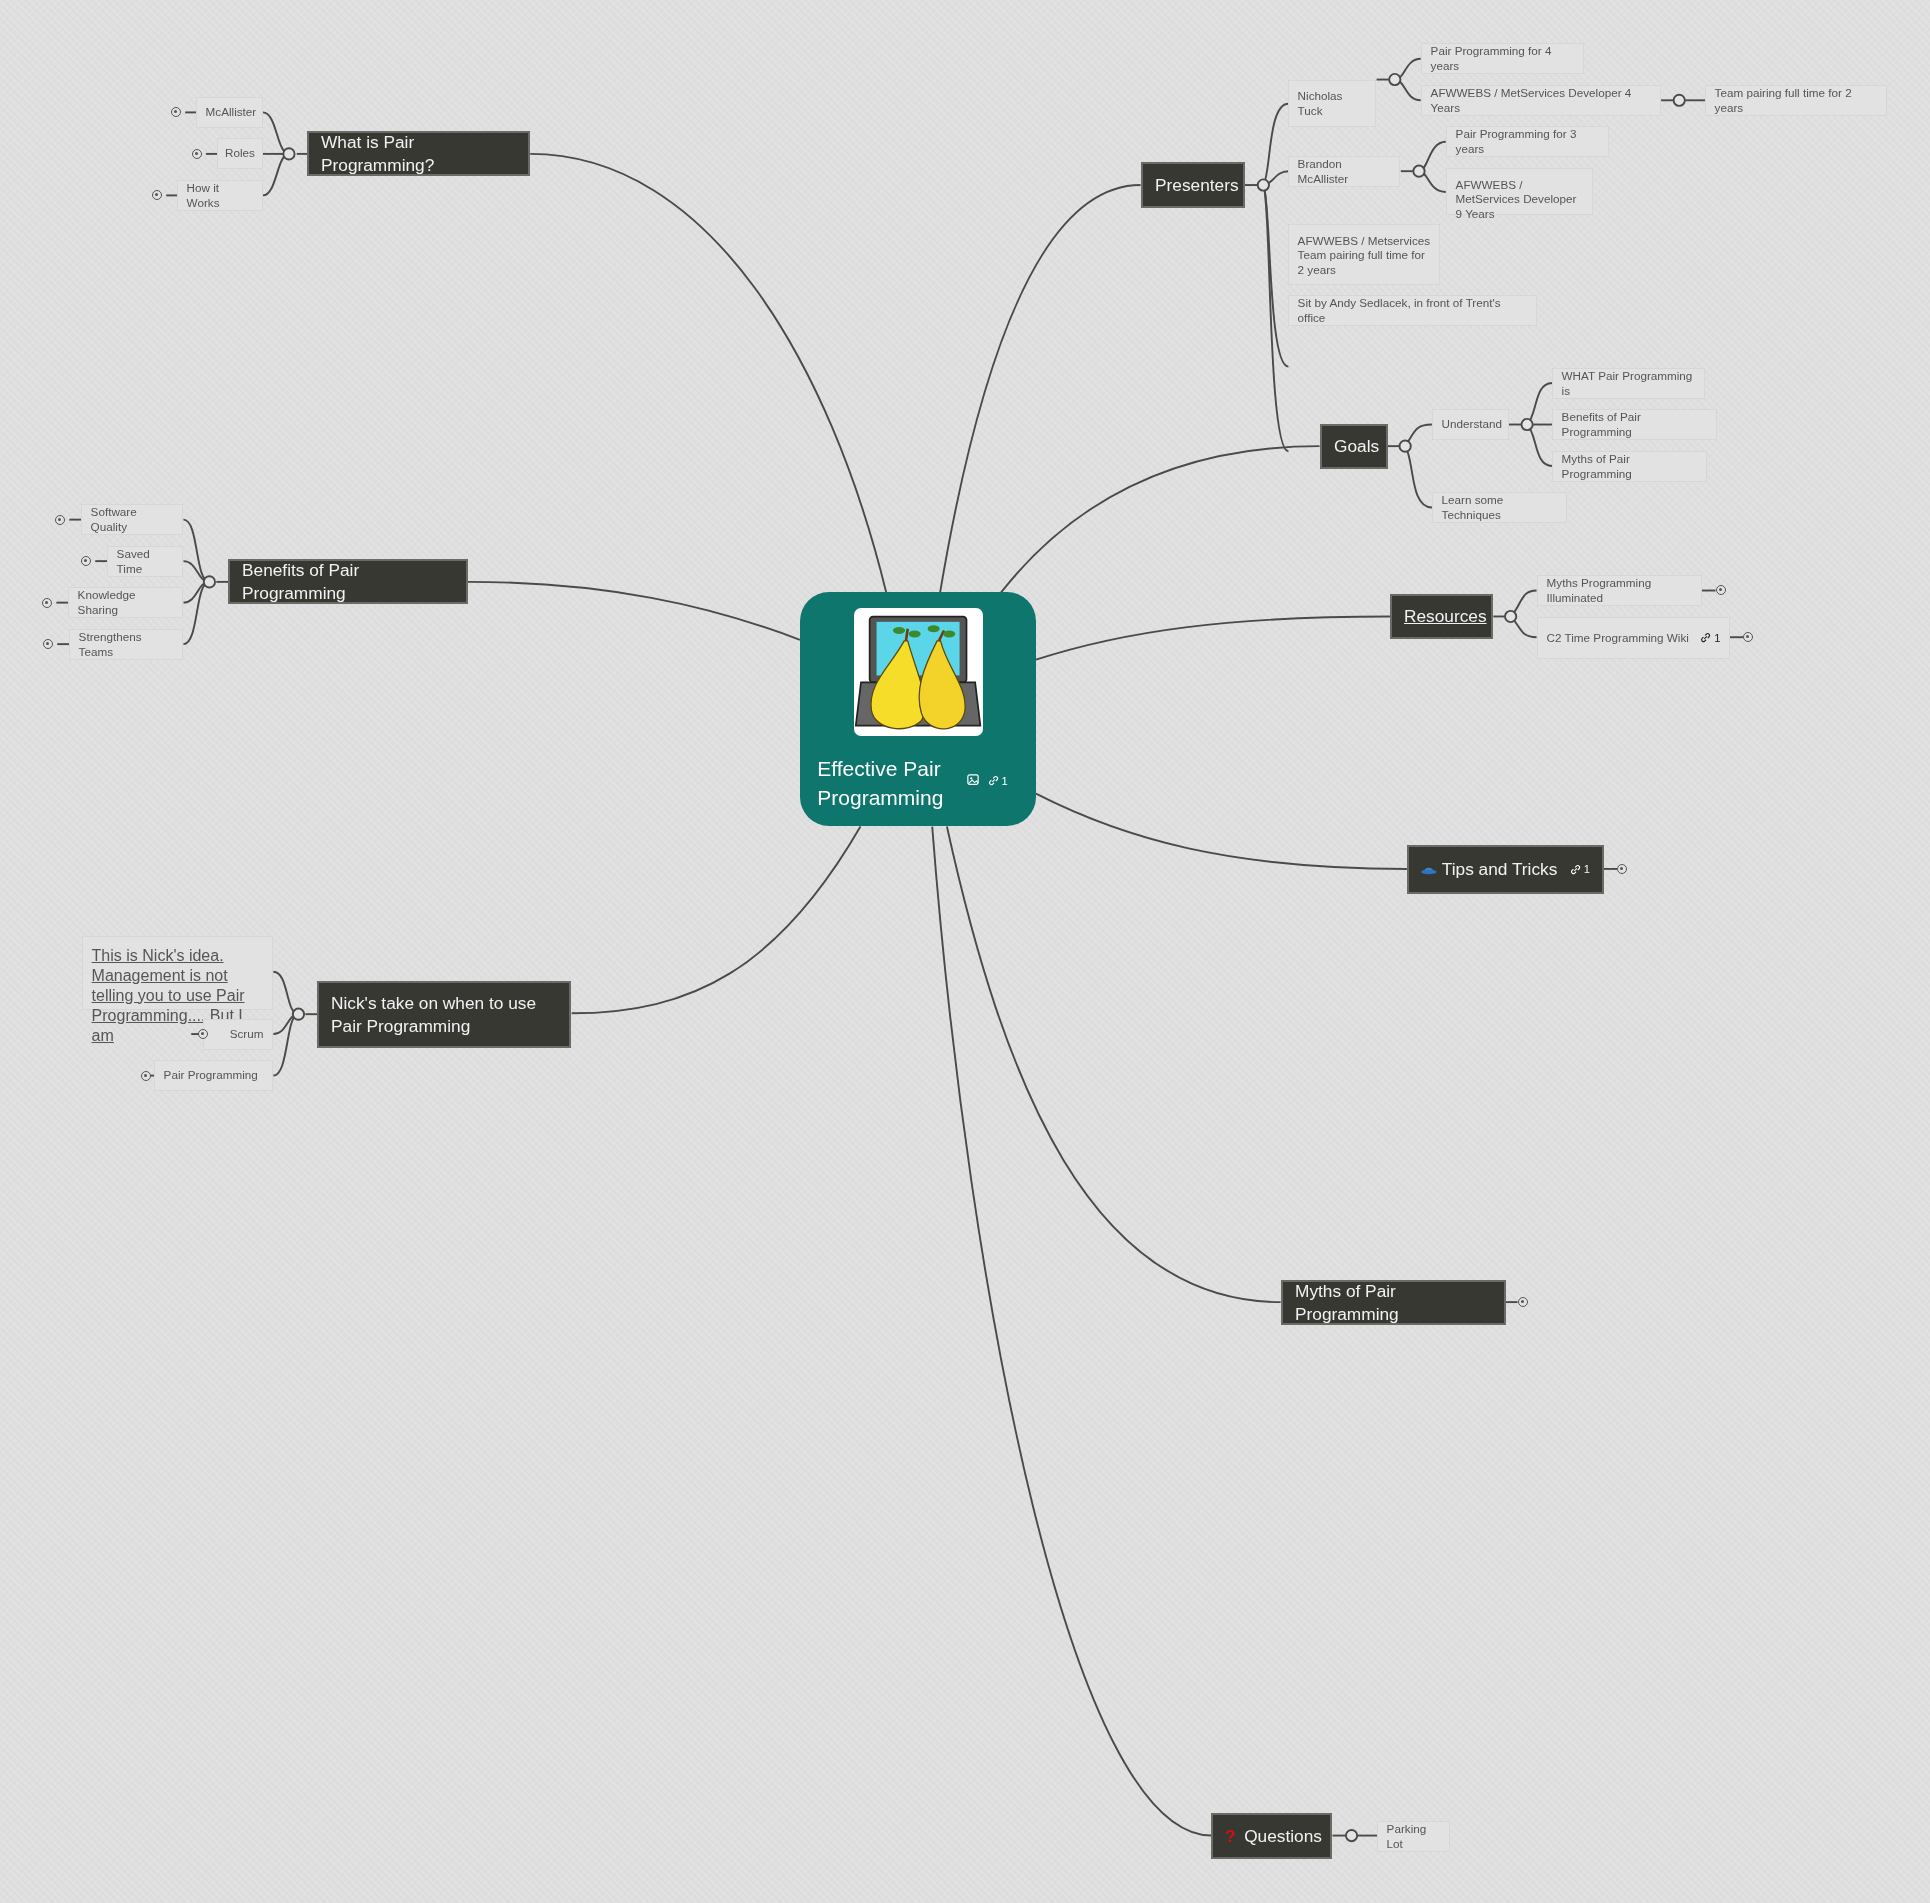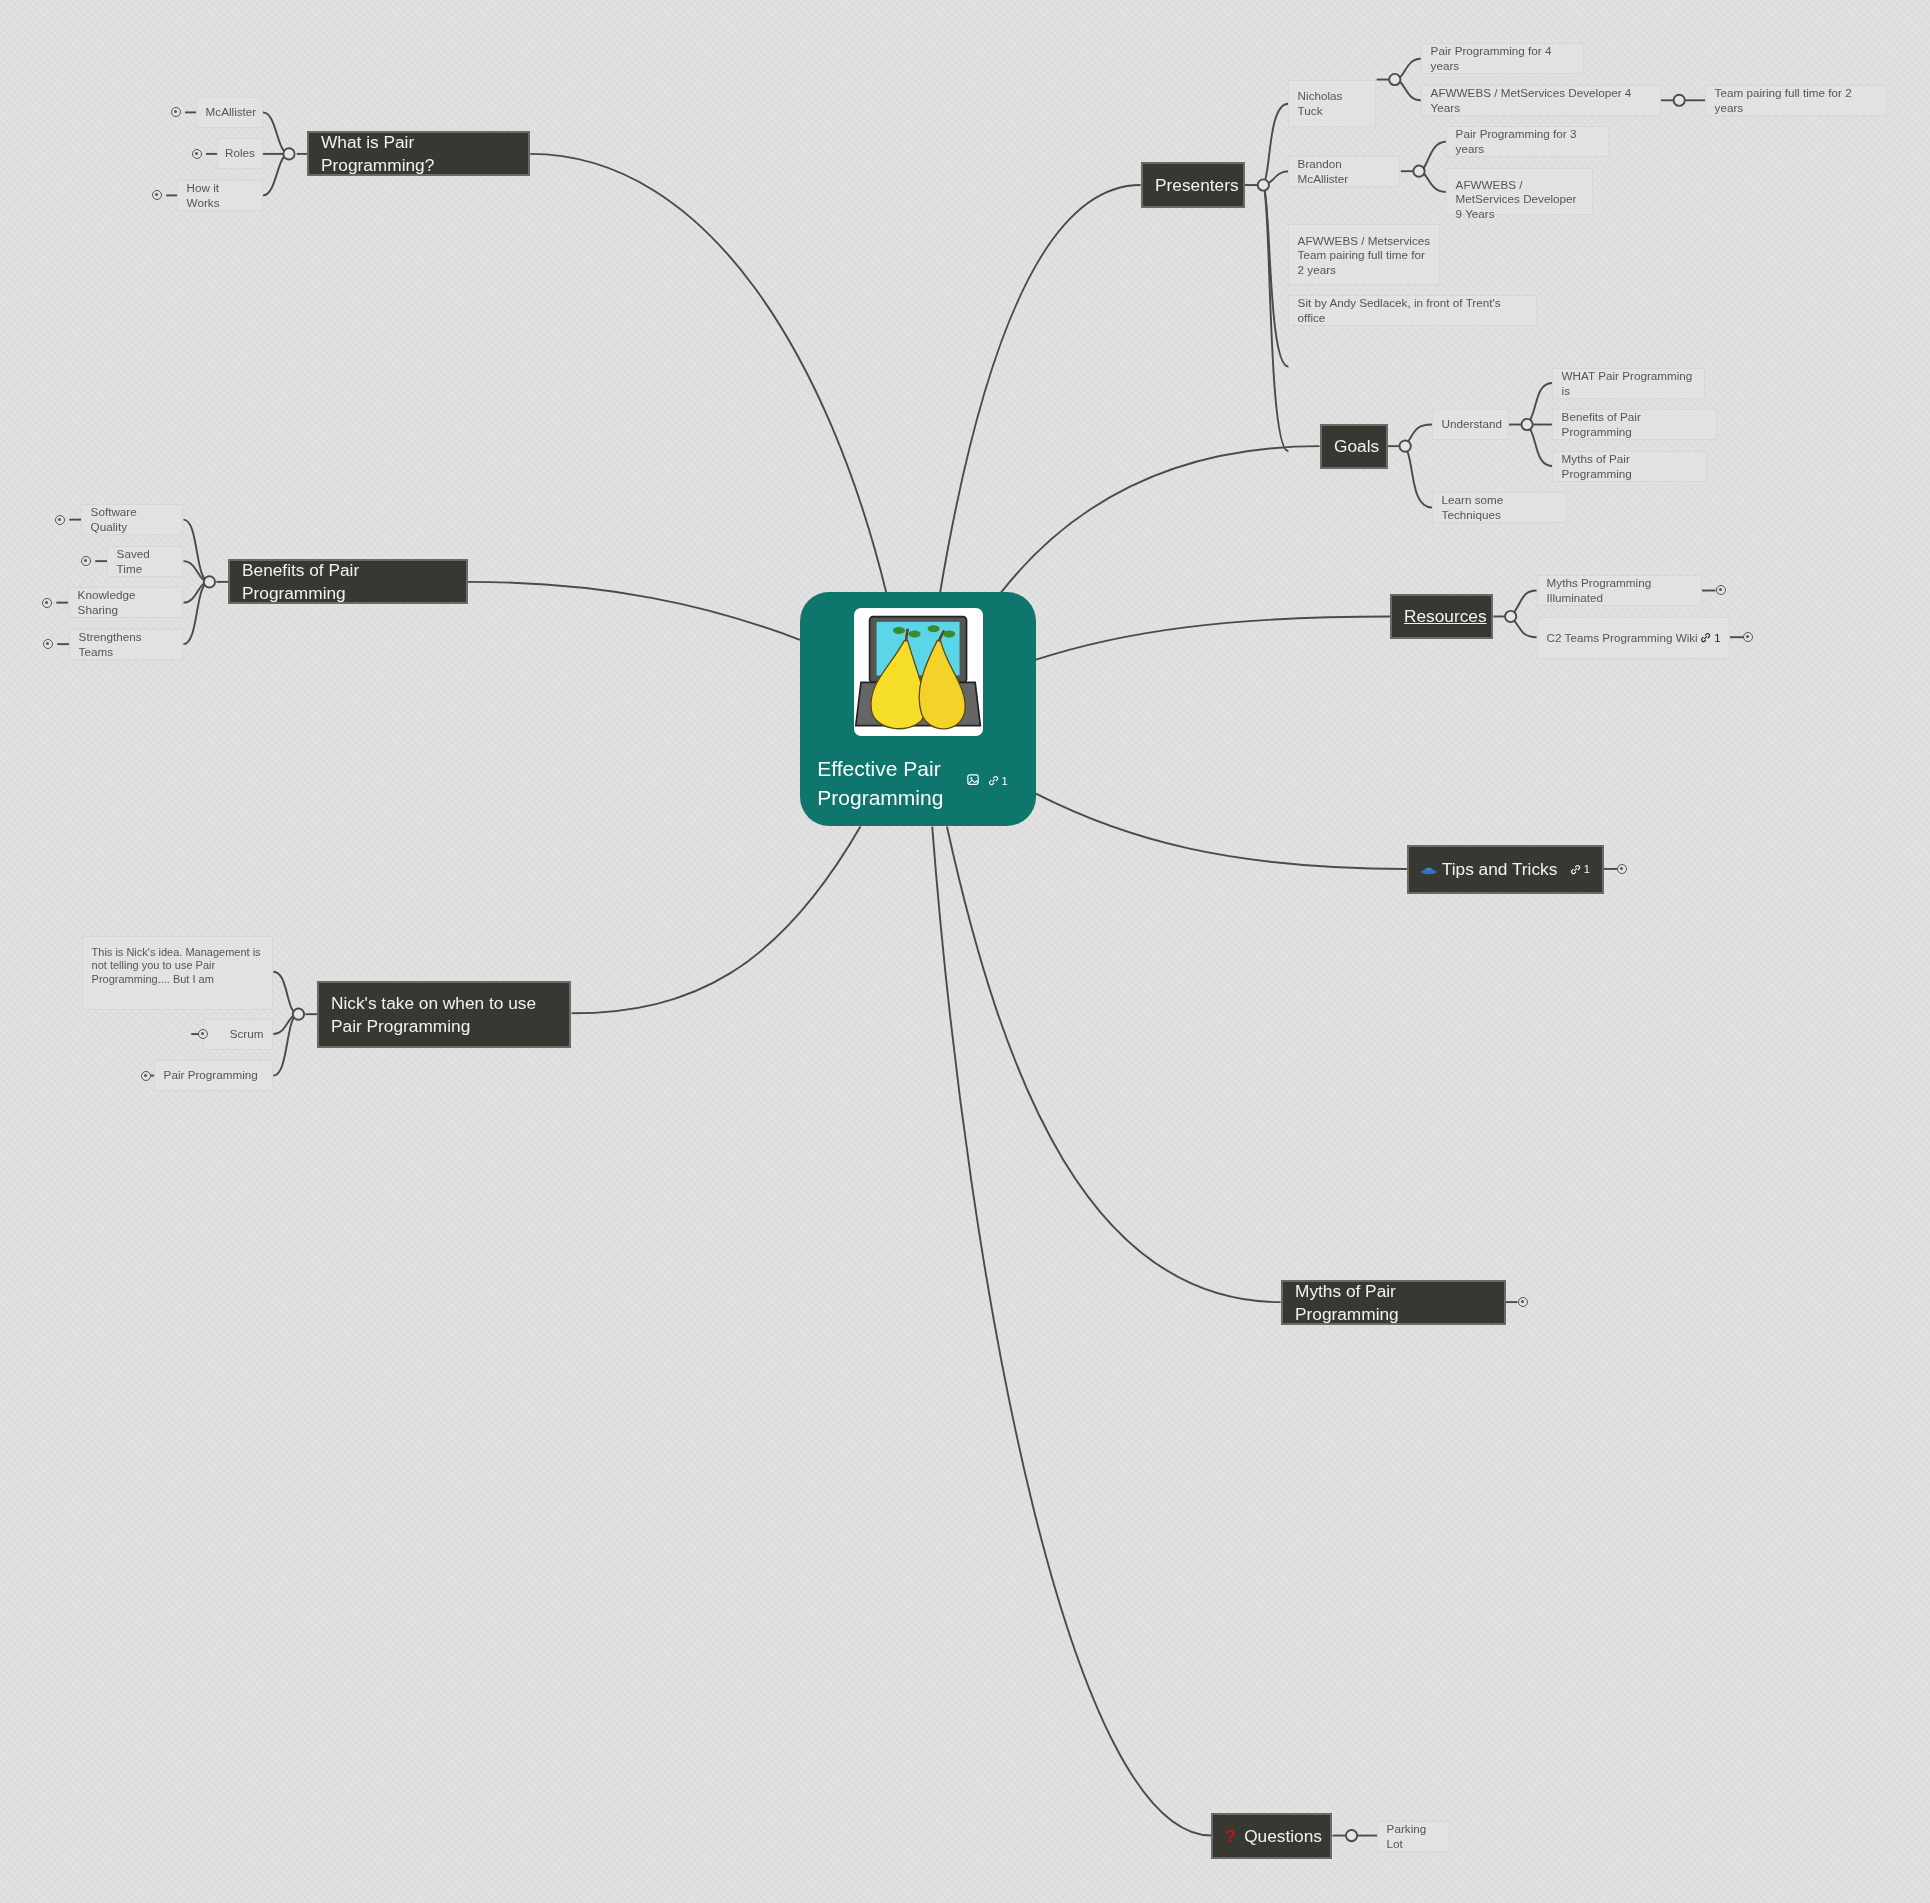--- a/index.html
+++ b/index.html
@@ -195,21 +195,21 @@
     <span>Strengthens Teams</span>
   </div>
 <div class="marker" style="left:55px;top:515px;"></div>
 <div class="marker" style="left:81px;top:556px;"></div>
 <div class="marker" style="left:42px;top:598px;"></div>
 <div class="marker" style="left:43px;top:639px;"></div>
 
 <div class="node main" style="left:317px;top:981px;width:254px;height:67px;">
   <span>Nick's take on when to use Pair Programming</span>
 </div>
-<div class="node leaf multi" style="left:82px;top:936px;width:191px;height:74px;font-size:11px;">
+<div class="node leaf multi" style="left:82px;top:936px;width:191px;height:74px;font-size:16px;text-decoration:underline;">
     <span>This is Nick's idea.  Management is not telling you to use Pair Programming.... But I am</span>
   </div>
 <div class="node leaf" style="left:203px;top:1019px;width:70px;height:31px;">
     <span style="margin-left:auto">Scrum</span>
   </div>
 <div class="node leaf" style="left:154px;top:1060px;width:119px;height:31px;">
     <span>Pair Programming</span>
   </div>
 <div class="marker" style="left:198px;top:1029px;"></div>
 <div class="marker" style="left:141px;top:1071px;"></div>
@@ -264,21 +264,21 @@
     <span>Learn some Techniques</span>
   </div>
 
 <div class="node main" style="left:1390px;top:594px;width:103px;height:45px;text-decoration:underline;">
   <span>Resources</span>
 </div>
 <div class="node leaf" style="left:1537px;top:575px;width:165px;height:31px;">
     <span>Myths Programming Illuminated</span>
   </div>
 <div class="node leaf" style="left:1537px;top:617px;width:193px;height:42px;">
-  <span>C2 Teams Programming Wiki</span>
+  <span>C2 Time Programming Wiki</span>
   <span class="link-badge" style="color:#222;">
     <svg width="11.2" height="11.2" viewBox="0 0 13 13">
         <path d="M5 8 L8 5 M4 6 L2.5 7.5 a2 2 0 0 0 3 3 L7 9 M6 4 L7.5 2.5 a2 2 0 0 1 3 3 L9 7" fill="none" stroke="#222" stroke-width="1.3"></path>
       </svg>
     <span>1</span>
   </span>
 </div>
 <div class="marker" style="left:1716px;top:585px;"></div>
 <div class="marker" style="left:1743px;top:632px;"></div>
 

